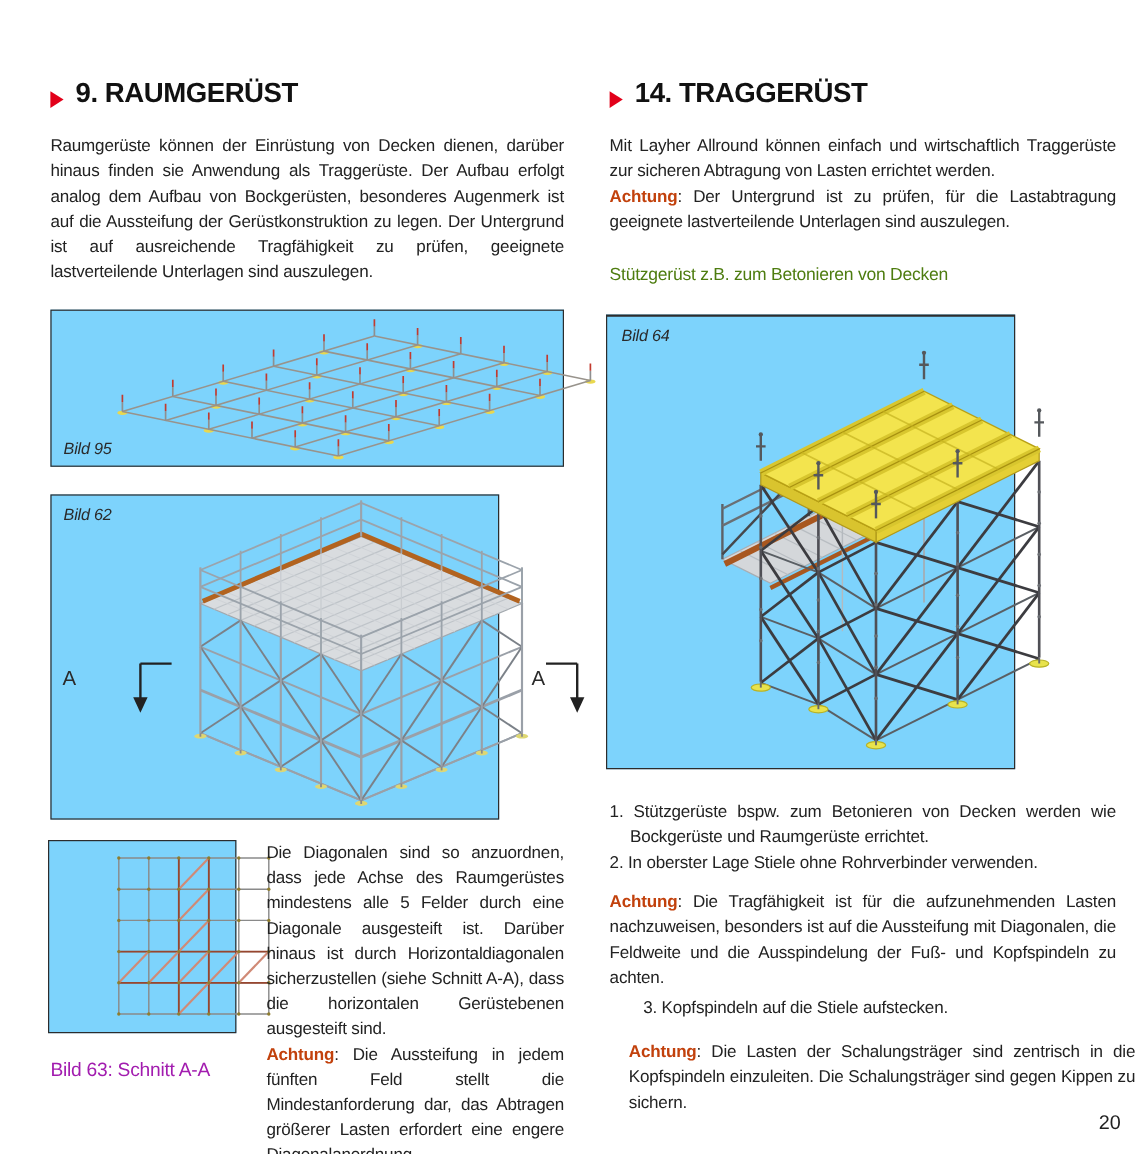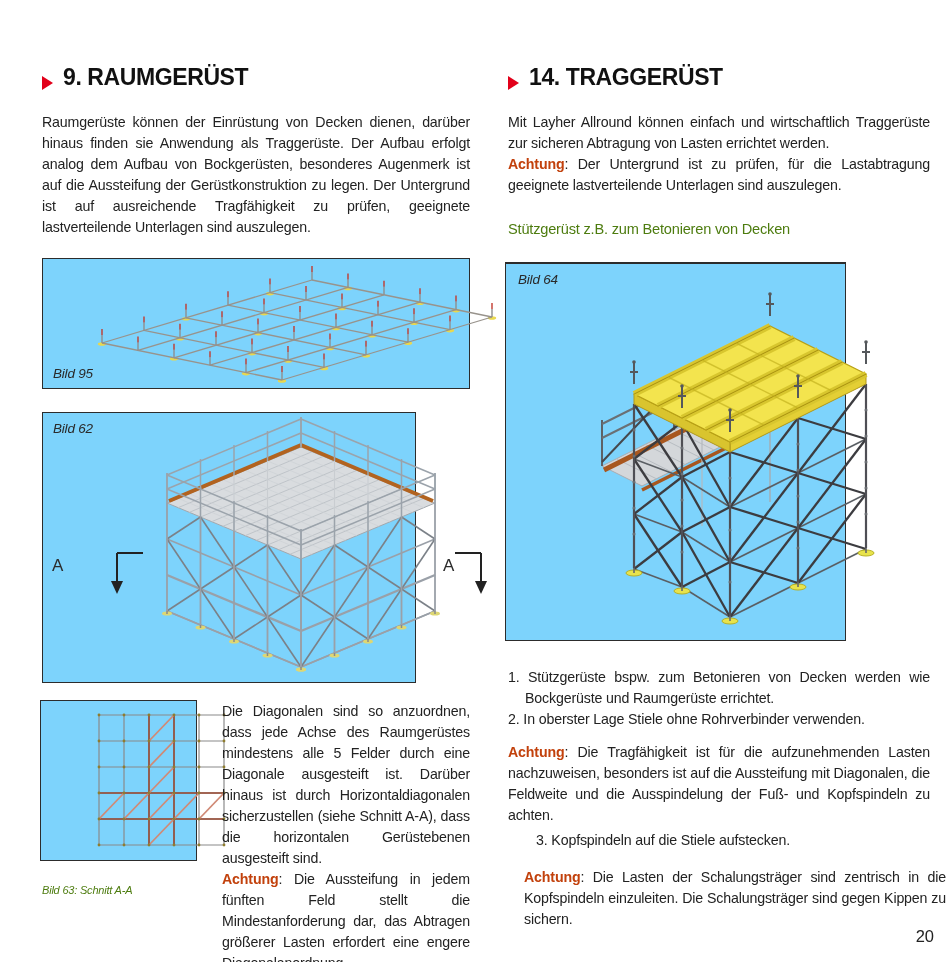--- a/index.html
+++ b/index.html
@@ -23,21 +23,21 @@
   }
   .body-text b{color:#c2410c;}
   .subhead{font-size:14.6px;font-weight:normal;color:#4d7c0f;letter-spacing:-0.2px;}
   .figure{
     position:absolute;background:#7dd3fc;border:1.5px solid #2c2c2c;box-sizing:border-box;padding-left:44px;
   }
   .figure svg{display:block;}
   .fig-label{
     position:absolute;font-style:italic;font-size:13.5px;color:#2a2a2a;letter-spacing:-0.2px;
   }
-  .caption{font-style:italic;font-size:11px;color:#4d7c0f;letter-spacing:-0.2px;}
+  .caption{font-size:16px;color:#a21caf;letter-spacing:-0.2px;}
   .hang{padding-left:17px;text-indent:-17px;}
   .amark{position:absolute;font-size:17px;color:#2b2b2b;font-weight:normal;}
   .pagenum{font-size:16.5px;color:#222;}
 </style>
 </head>
 <body>
 
 <div class="abs heading" style="left:42px;top:64px;width:428px;">
   <span class="tri"></span>
   <span>9. RAUMGERÜST</span>

